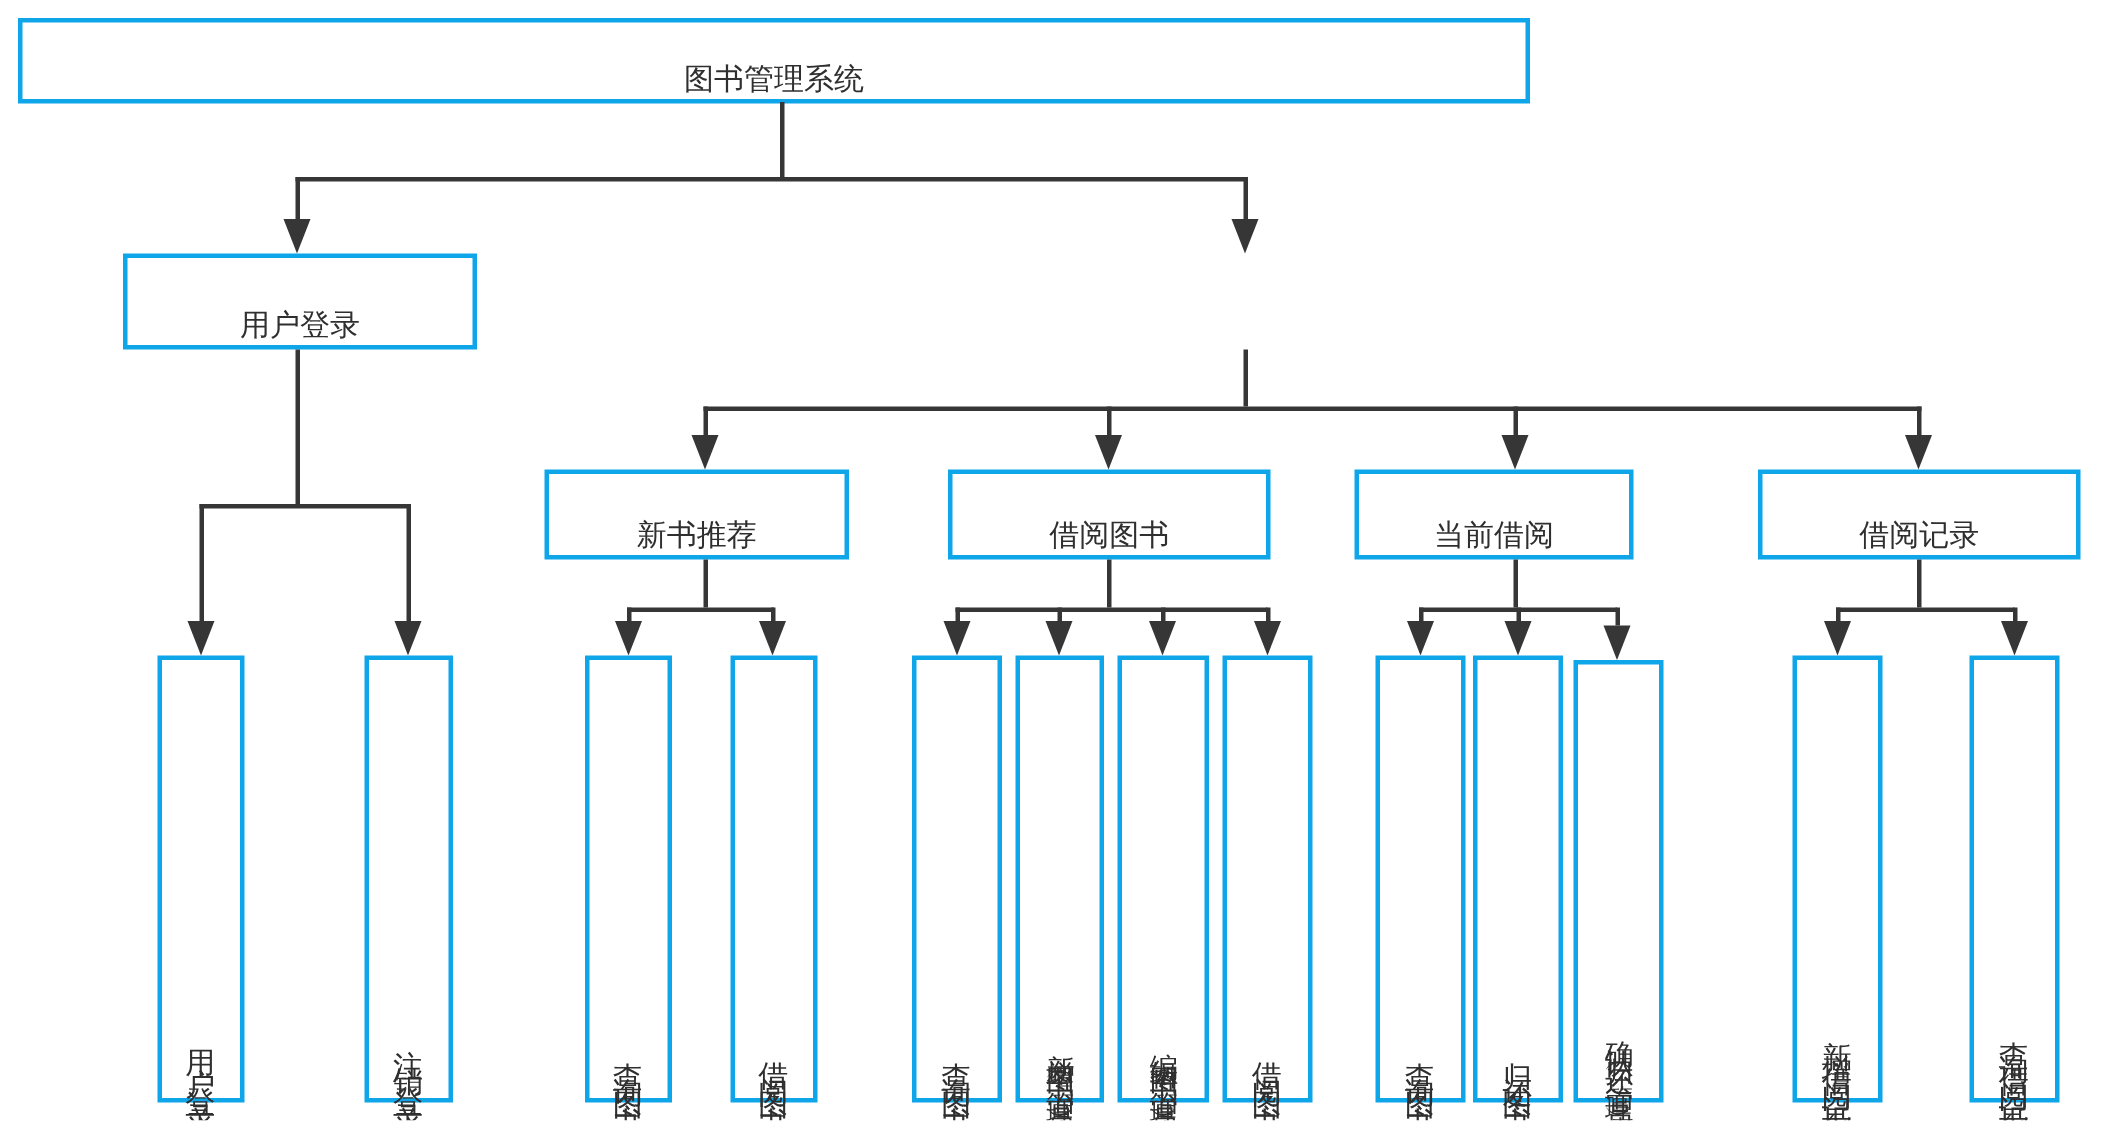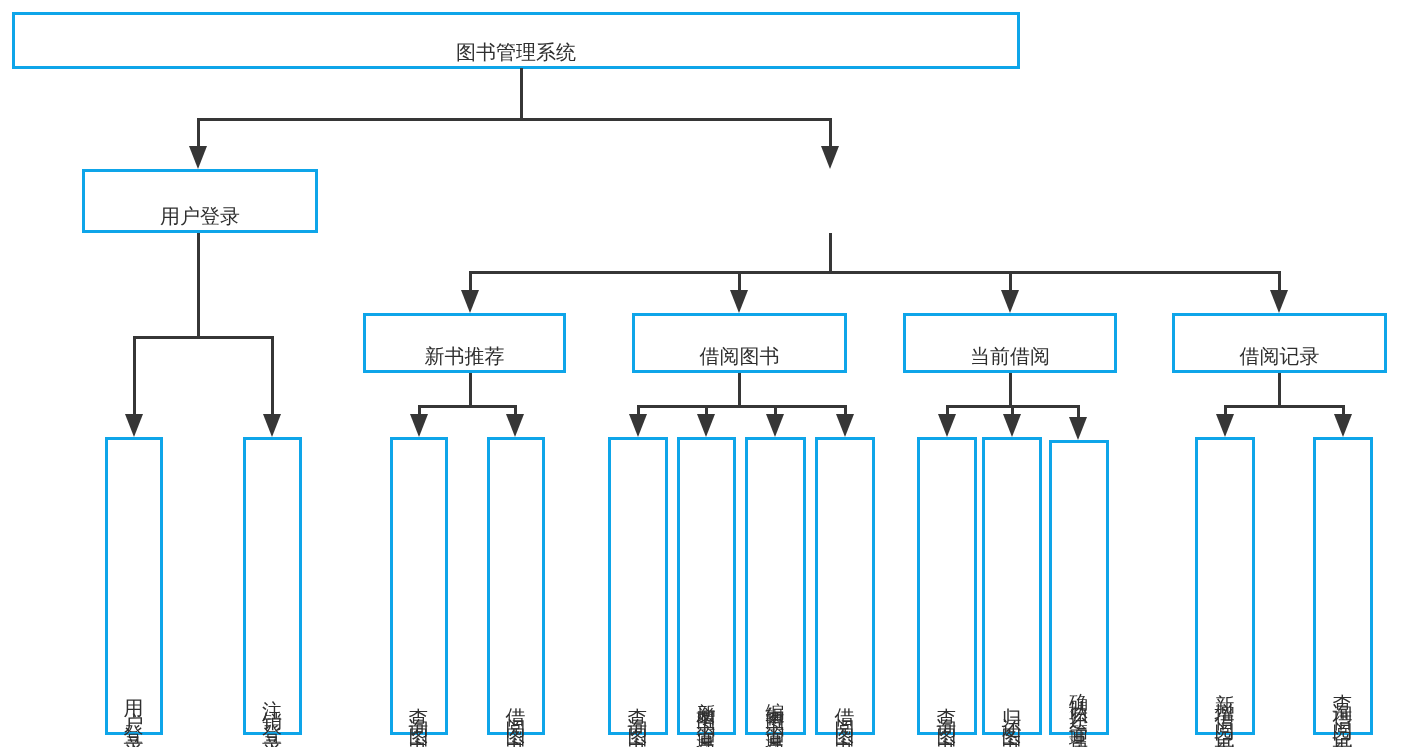--- a/index.html
+++ b/index.html
@@ -47,21 +47,21 @@
   <div class="box" style="left:82px;top:169px;width:236px;height:64px">
     <span>用户登录</span>
   </div>
 
   <div class="box" style="left:363px;top:313px;width:203px;height:60px">
     <span>新书推荐</span>
   </div>
   <div class="box" style="left:632px;top:313px;width:215px;height:60px">
     <span>借阅图书</span>
   </div>
-  <div class="box" style="left:903px;top:313px;width:214px;height:60px">
+  <div class="box" style="left:903px;top:313px;width:186px;height:60px">
     <span>当前借阅</span>
   </div>
   <div class="box" style="left:1172px;top:313px;width:215px;height:60px">
     <span>借阅记录</span>
   </div>
 
   <div class="box vbox sp12" style="left:105px;top:437px;width:58px;height:298px">
     <span>用户登录</span>
   </div>
   <div class="box vbox sp12" style="left:243px;top:437px;width:59px;height:298px">

